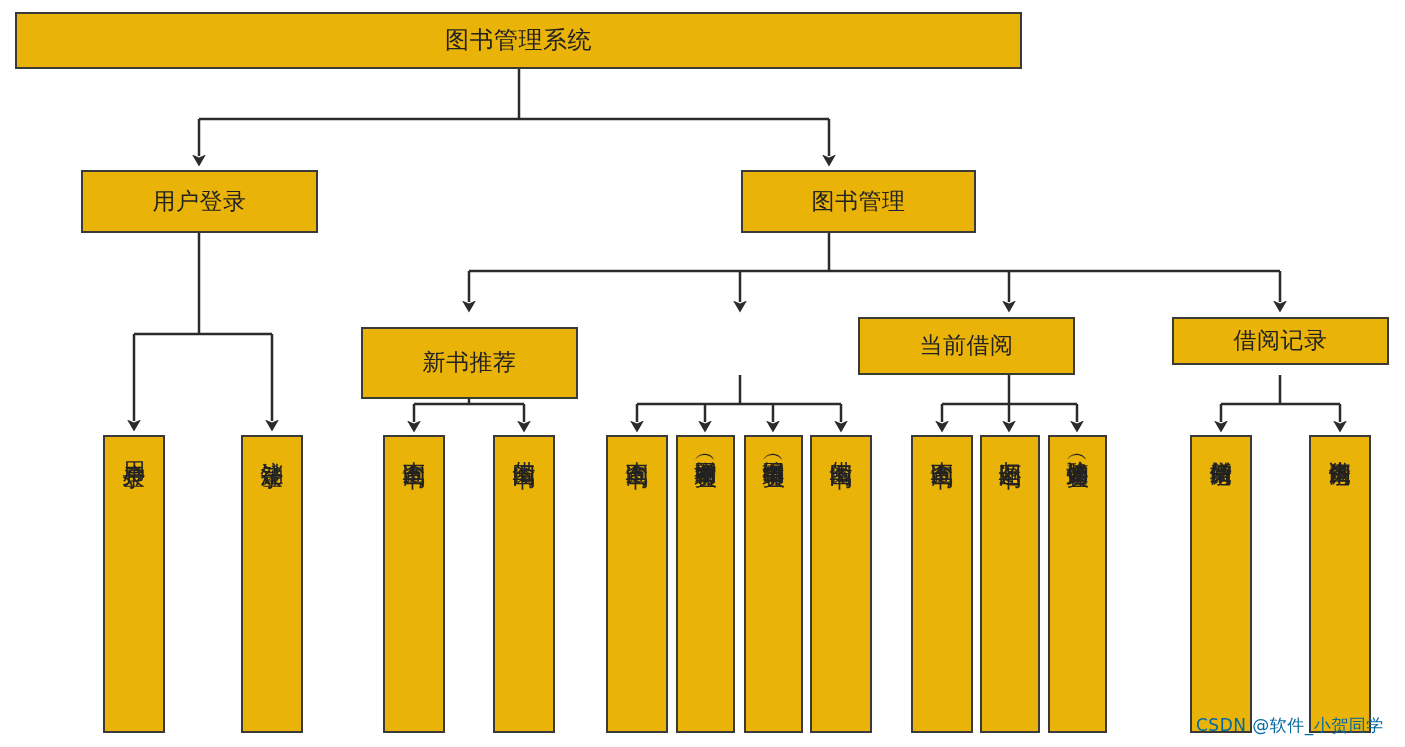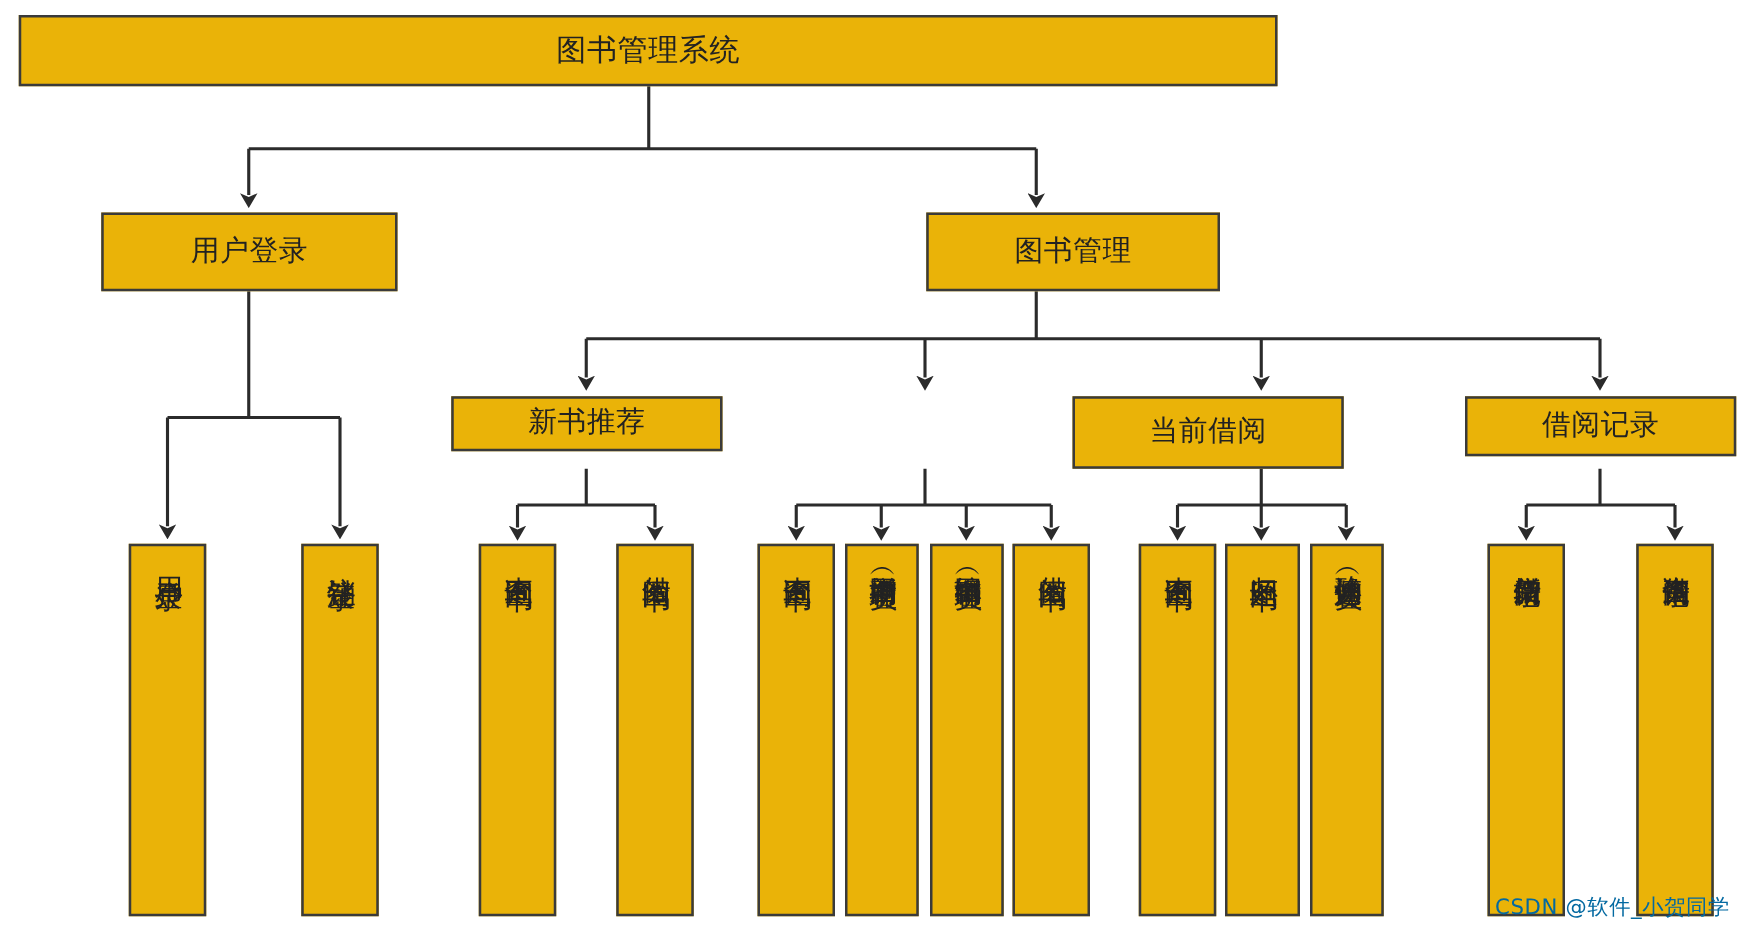--- a/index.html
+++ b/index.html
@@ -140,21 +140,21 @@
   </div>
 
   <div class="node horiz" style="left:81px; top:170px; width:237px; height:63px;">
     <span class="lbl">用户登录</span>
   </div>
 
   <div class="node horiz" style="left:712px; top:170px; width:235px; height:63px;margin-left:29px;">
     <span class="lbl">图书管理</span>
   </div>
 
-  <div class="node horiz" style="left:361px; top:317px; width:217px; height:44px;">
+  <div class="node horiz" style="left:361px; top:327px; width:217px; height:72px;">
     <span class="lbl">新书推荐</span>
   </div>
 
 
   <div class="node horiz" style="left:858px; top:317px; width:217px; height:58px;">
     <span class="lbl">当前借阅</span>
   </div>
 
   <div class="node horiz" style="left:1172px; top:317px; width:217px; height:48px;">
     <span class="lbl">借阅记录</span>

